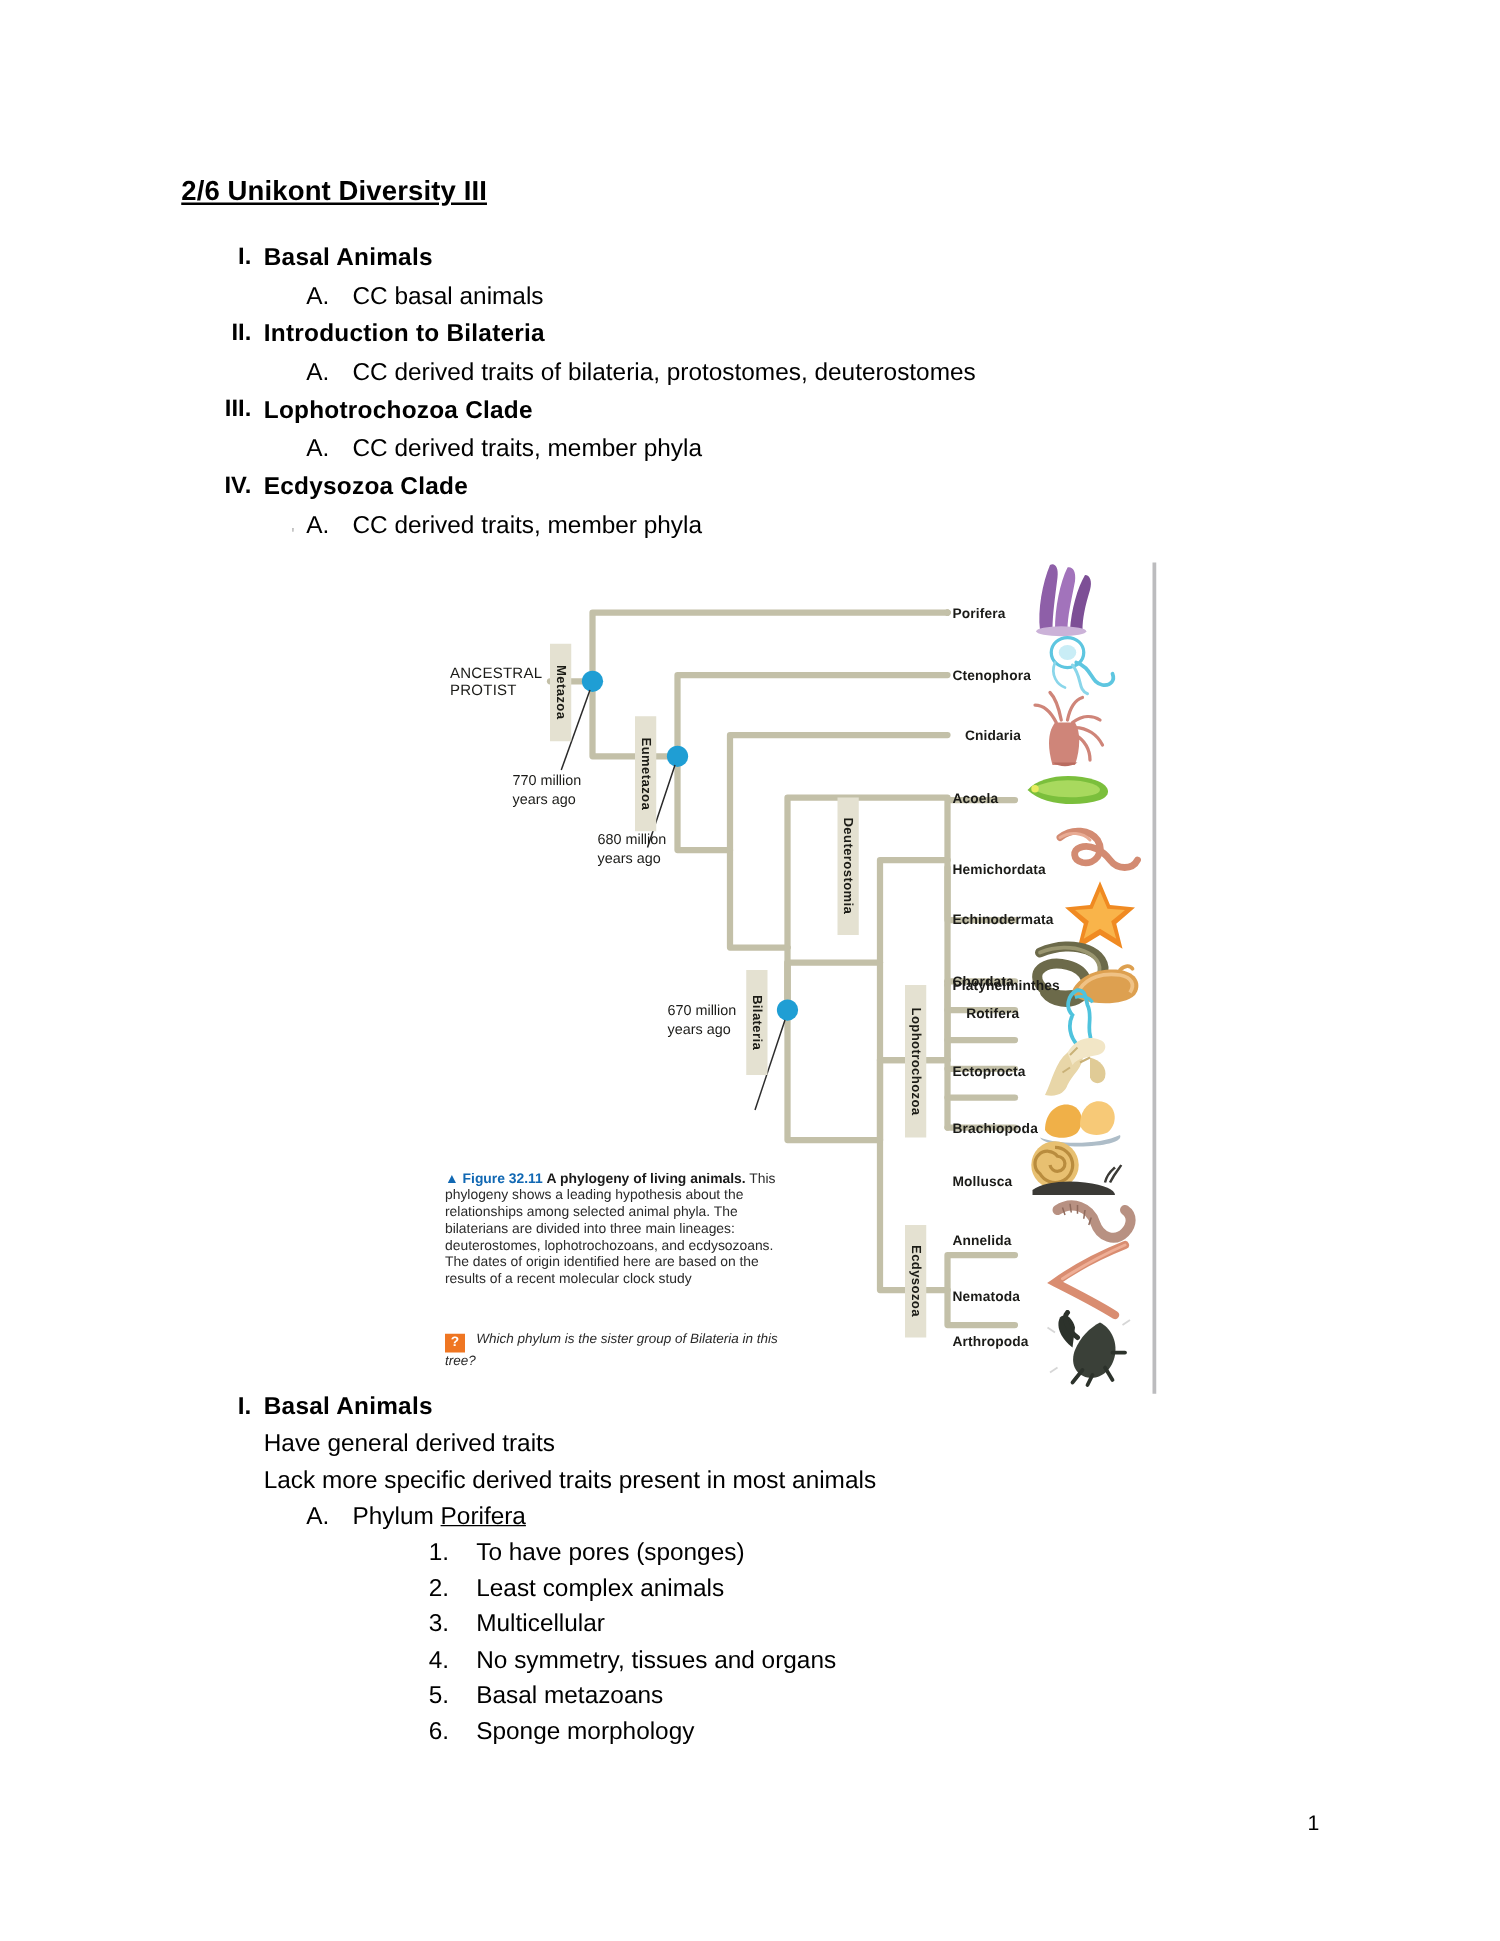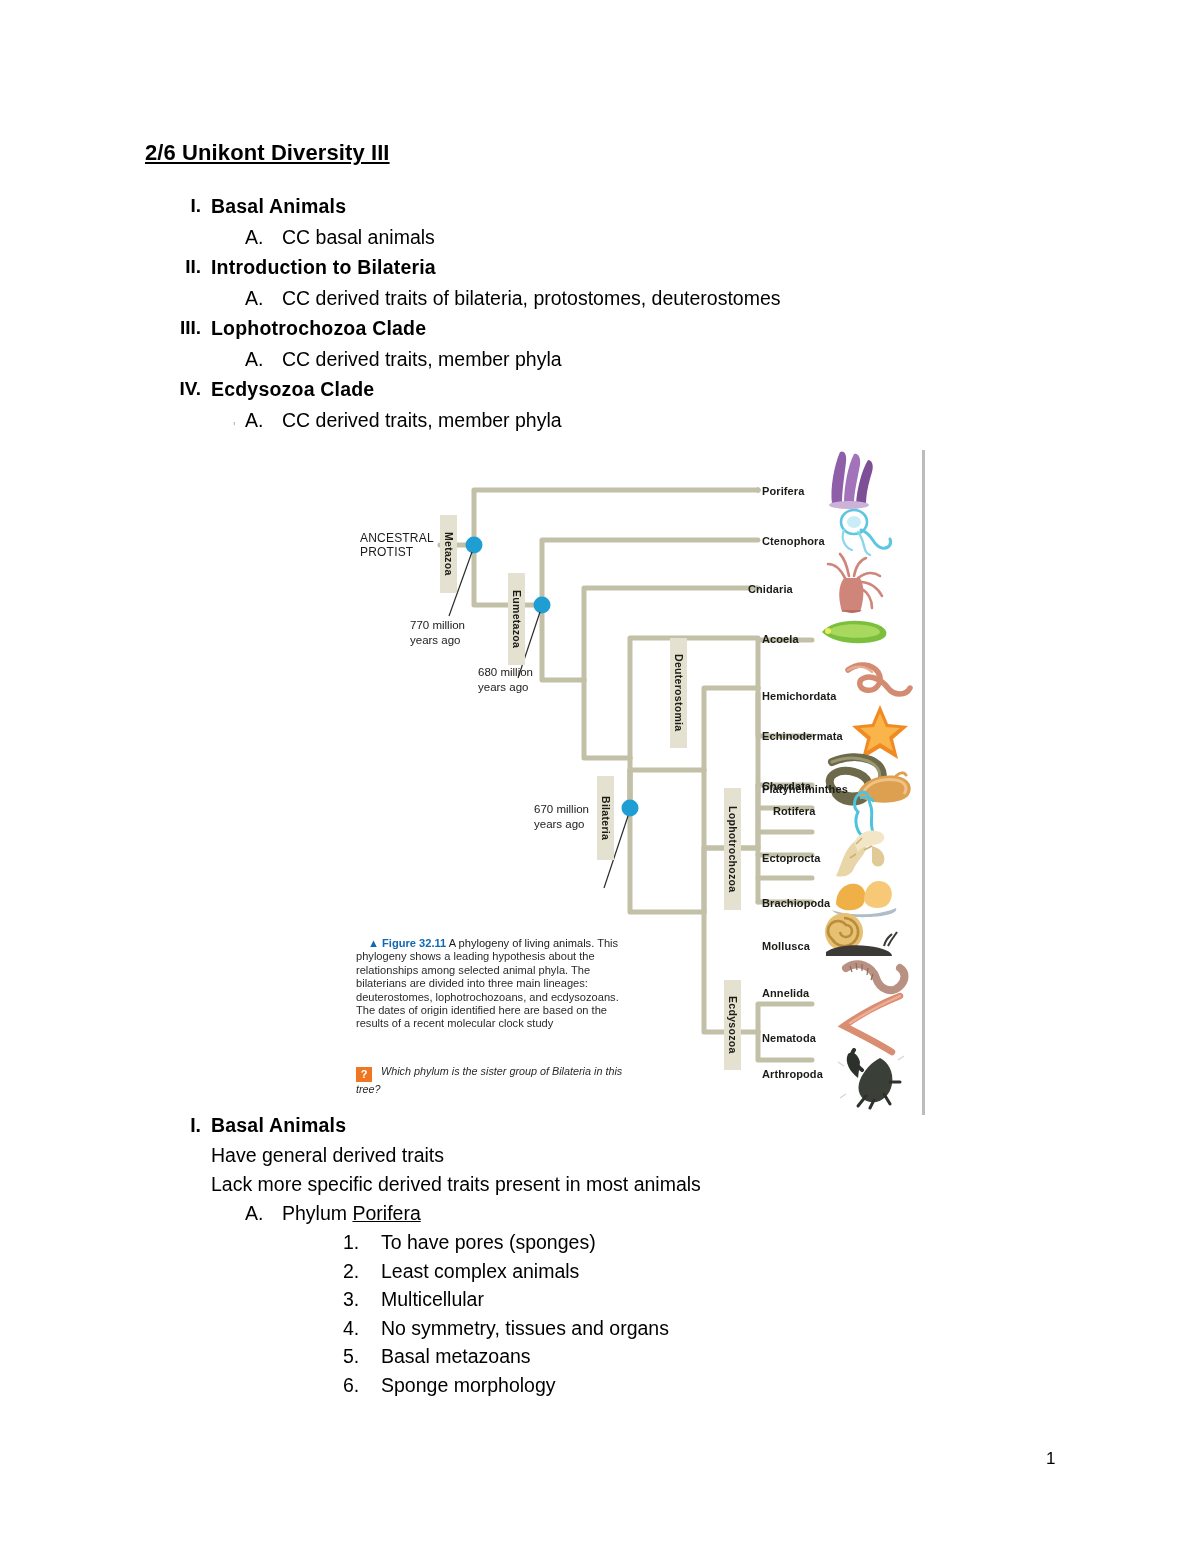--- a/index.html
+++ b/index.html
@@ -208,24 +208,23 @@
     left: 4px;
     top: 497px;
     width: 268px;
     font-size: 11.1px;
     line-height: 13.4px;
     color: #2a2a2a;
   }
   .caption .figtag {
     color: #1168b3;
     font-weight: bold;
-    margin-left: 12px;
   }
   .caption .figbold {
-    font-weight: normal;
+    font-weight: bold;
     color: #1a1a1a;
   }
   .q-block {
     position: absolute;
     left: 4px;
     top: 624px;
     width: 276px;
     font-size: 10.8px;
     line-height: 14px;
     font-style: italic;
@@ -412,21 +411,21 @@
 
     <div class="taxon" style="left:410px; top:95px;">Ctenophora</div>
     <svg class="animal" style="left:478px; top:68px;" width="66" height="54" viewBox="0 0 66 54">
       <ellipse cx="24" cy="14" rx="13" ry="12" fill="none" stroke="#5ec6e0" stroke-width="2.6"></ellipse>
       <ellipse cx="24" cy="14" rx="7" ry="6" fill="#c9edf6"></ellipse>
       <path d="M31 22 C44 26 42 38 52 40 C59 41 62 36 60 31" fill="none" stroke="#5ec6e0" stroke-width="3" stroke-linecap="round"></path>
       <path d="M28 24 C36 34 32 44 40 47" fill="none" stroke="#8ad6ea" stroke-width="2.4" stroke-linecap="round"></path>
       <path d="M14 22 C10 32 16 40 22 42" fill="none" stroke="#8ad6ea" stroke-width="2.2" stroke-linecap="round"></path>
     </svg>
 
-    <div class="taxon" style="left:396px; top:143px;">Cnidaria</div>
+    <div class="taxon" style="left:420px; top:143px;">Cnidaria</div>
     <svg class="animal" style="left:468px; top:112px;" width="72" height="62" viewBox="0 0 72 62">
       <path d="M22 60 C18 46 18 34 24 26 L40 26 C45 34 44 48 40 60 Z" fill="#cf8579"></path>
       <g fill="none" stroke="#cf8579" stroke-width="2.6" stroke-linecap="round">
         <path d="M25 26 C20 16 14 12 8 12"></path>
         <path d="M29 24 C27 14 24 6 20 2"></path>
         <path d="M34 24 C36 14 40 8 46 6"></path>
         <path d="M38 26 C46 20 54 20 60 24"></path>
         <path d="M40 30 C50 30 58 36 62 44"></path>
         <path d="M40 36 C48 40 52 48 52 56"></path>
       </g>

